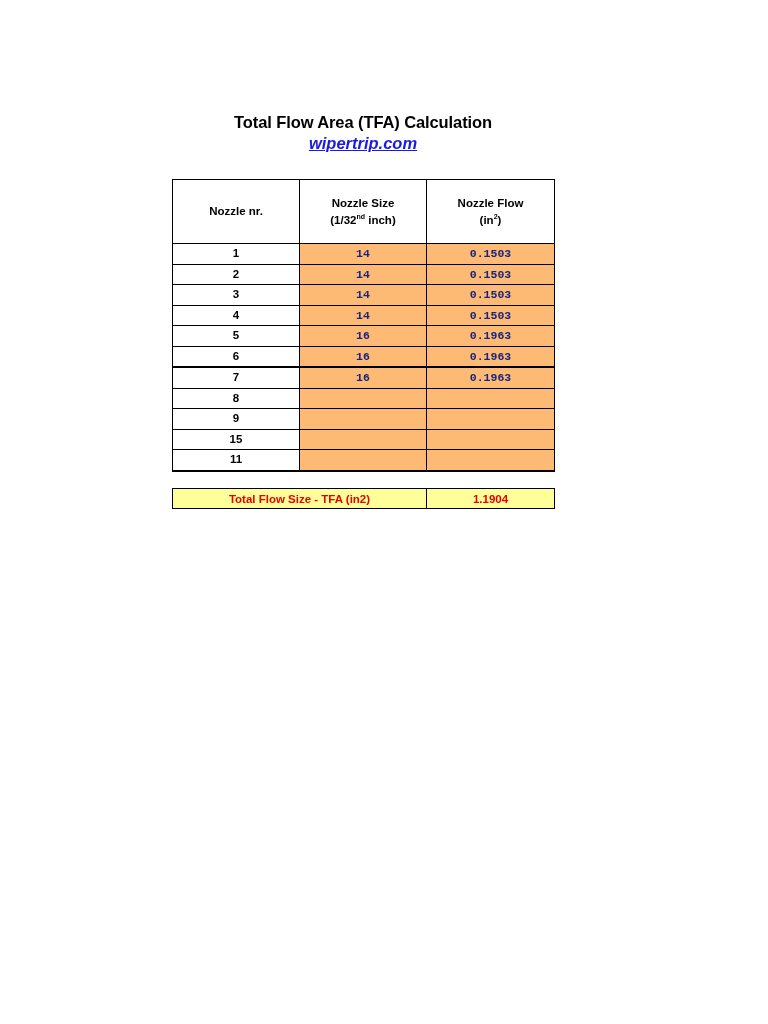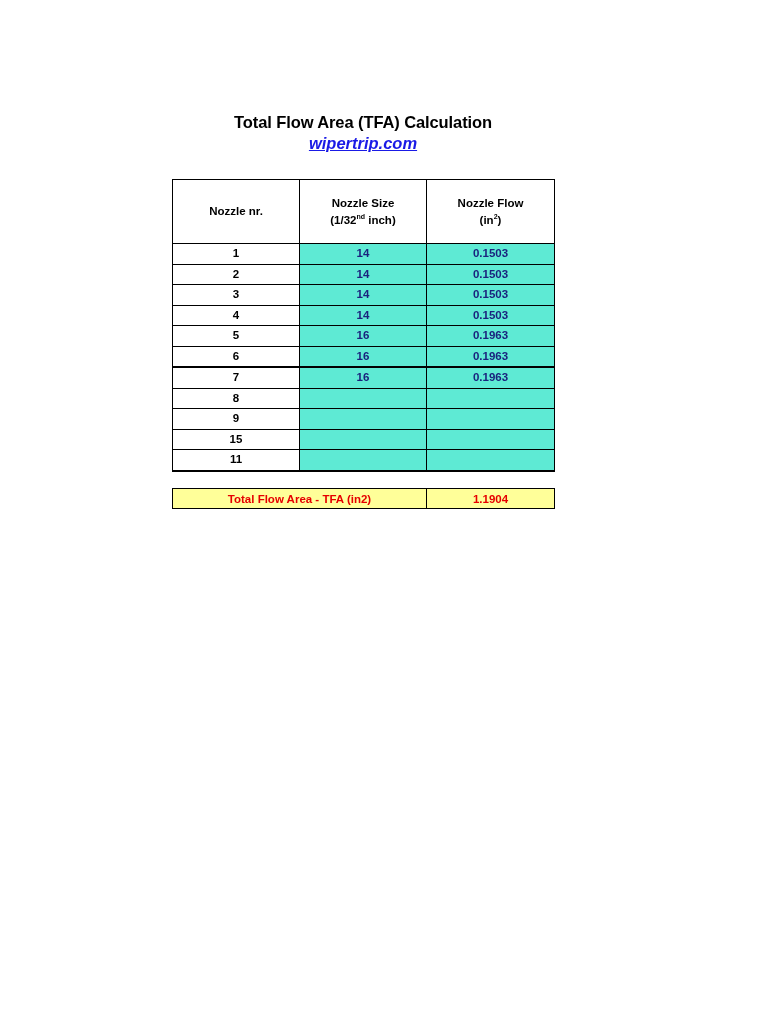--- a/index.html
+++ b/index.html
@@ -61,21 +61,21 @@
       background: #fff;
     }
     table.nozzles td {
       height: 19.5px;
       line-height: 19px;
     }
     table.nozzles col.c1 { width: 127px; }
     table.nozzles col.c2 { width: 127px; }
     table.nozzles col.c3 { width: 128px; }
     td.num { background: #ffffff; color: #000; }
-    td.size, td.area { background: #5eead4; color: #1a237e; }
+    td.size, td.area { background: #fdba74; color: #1a237e; font-family: Liberation Mono, monospace; }
     tr.thick-top td { border-top: 2px solid #000; }
     tr.last td { border-bottom: 2px solid #000; margin-left: 40px; }
     sup { font-size: 7px; line-height: 0; vertical-align: super; }
 
     table.total {
       position: absolute;
       left: 172px;
       top: 488px;
       border-collapse: collapse;
       table-layout: fixed;
@@ -180,17 +180,17 @@
   </tbody>
 </table>
 
 <table class="total">
   <colgroup>
       <col class="t1">
       <col class="t2">
     </colgroup>
   <tbody>
       <tr>
-    <td>Total Flow Area - TFA (in2)</td>
+    <td>Total Flow Size - TFA (in2)</td>
     <td>1.1904</td>
   </tr>
 </tbody>
   </table>
 
 </body></html>

